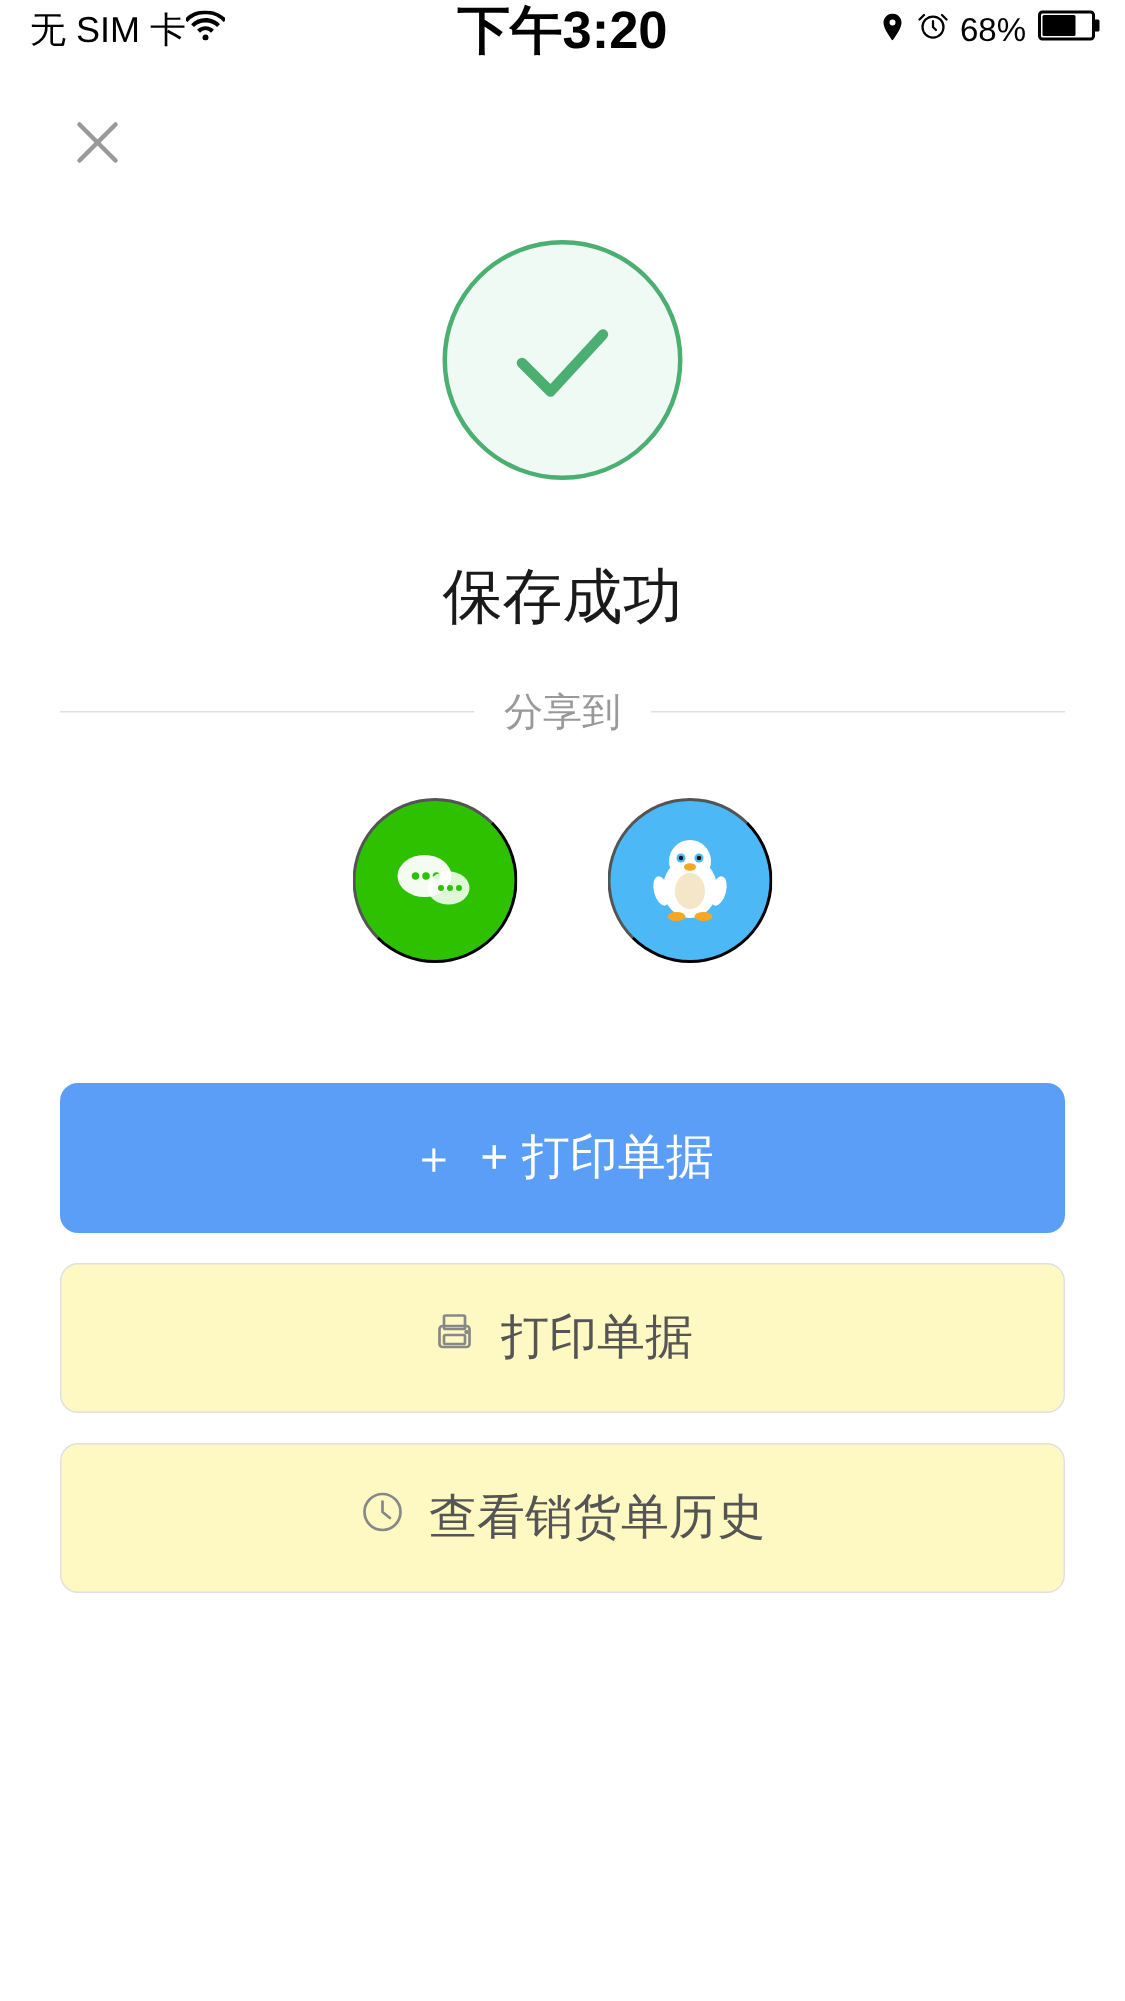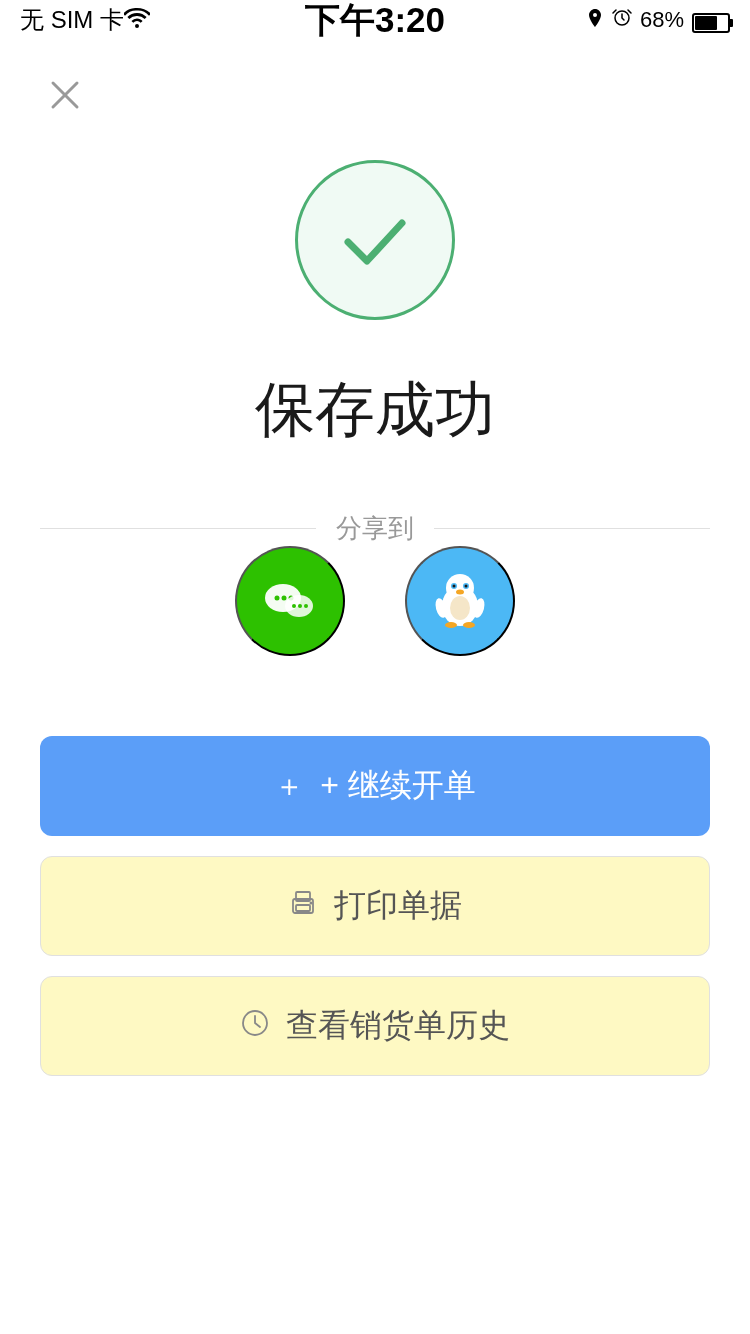--- a/index.html
+++ b/index.html
@@ -35,21 +35,21 @@
     .status-center {
       font-size: 35px;
       font-weight: 600;
       color: #000;
       position: absolute;
       left: 50%;
       transform: translateX(-50%);
     }
     .status-right {
       display: flex;
-      align-items: flex-end;
+      align-items: flex-start;
       gap: 8px;
       font-size: 22px;
       color: #000;
     }
     .battery-icon {
       width: 38px;
       height: 20px;
       border: 2px solid #000;
       border-radius: 3px;
       position: relative;
@@ -109,32 +109,33 @@
       border: 3px solid #4caf72;
       background: #f0faf4;
       display: flex;
       align-items: center;
       justify-content: center;
       margin-bottom: 50px;
     }
 
     
     .success-title {
-      font-size: 60px;
+      font-size: 40px;
       font-weight: 500;
       color: #1a1a1a;
-      margin-bottom: 60px;
+      margin-bottom: 32px;
     }
 
     
     .share-divider {
       width: 100%;
       display: flex;
       align-items: center;
       gap: 20px;
+      margin-bottom: 40px;
     }
     .divider-line {
       flex: 1;
       height: 1px;
       background: #e0e0e0;
     }
     .divider-label {
       font-size: 26px;
       color: #999;
       white-space: nowrap;
@@ -283,21 +284,21 @@
         <ellipse cx="11" cy="40" rx="5" ry="10" fill="white" transform="rotate(-15 11 40)"></ellipse>
         <ellipse cx="49" cy="40" rx="5" ry="10" fill="white" transform="rotate(15 49 40)"></ellipse>
 
         <ellipse cx="30" cy="40" rx="10" ry="12" fill="#f5e6c8"></ellipse>
       </svg>
     </button>
   </div>
 
   <button class="action-btn btn-primary">
     <span class="btn-icon">＋</span>
-    <span>+ 继续开单</span>
+    <span>+ 打印单据</span>
   </button>
 
   <button class="action-btn btn-secondary">
     <span class="btn-icon">
       <svg width="30" height="28" viewBox="0 0 30 28">
         <rect x="5" y="10" width="20" height="14" rx="2" fill="none" stroke="#888" stroke-width="1.8"></rect>
         <rect x="8" y="3" width="14" height="9" rx="1" fill="none" stroke="#888" stroke-width="1.8"></rect>
         <rect x="8" y="16" width="14" height="6" rx="1" fill="none" stroke="#888" stroke-width="1.8"></rect>
         <circle cx="23" cy="14" r="1.5" fill="#888"></circle>
       </svg>

